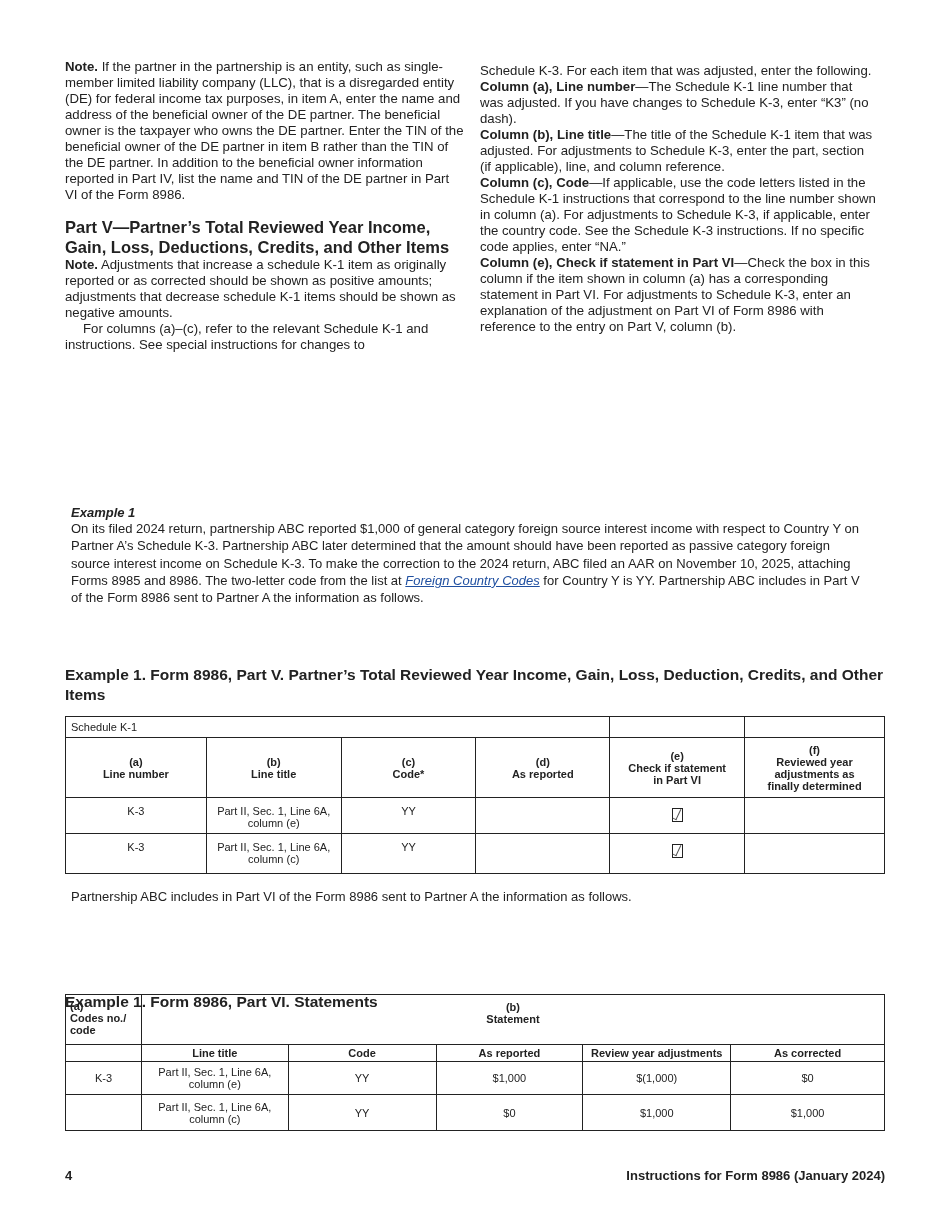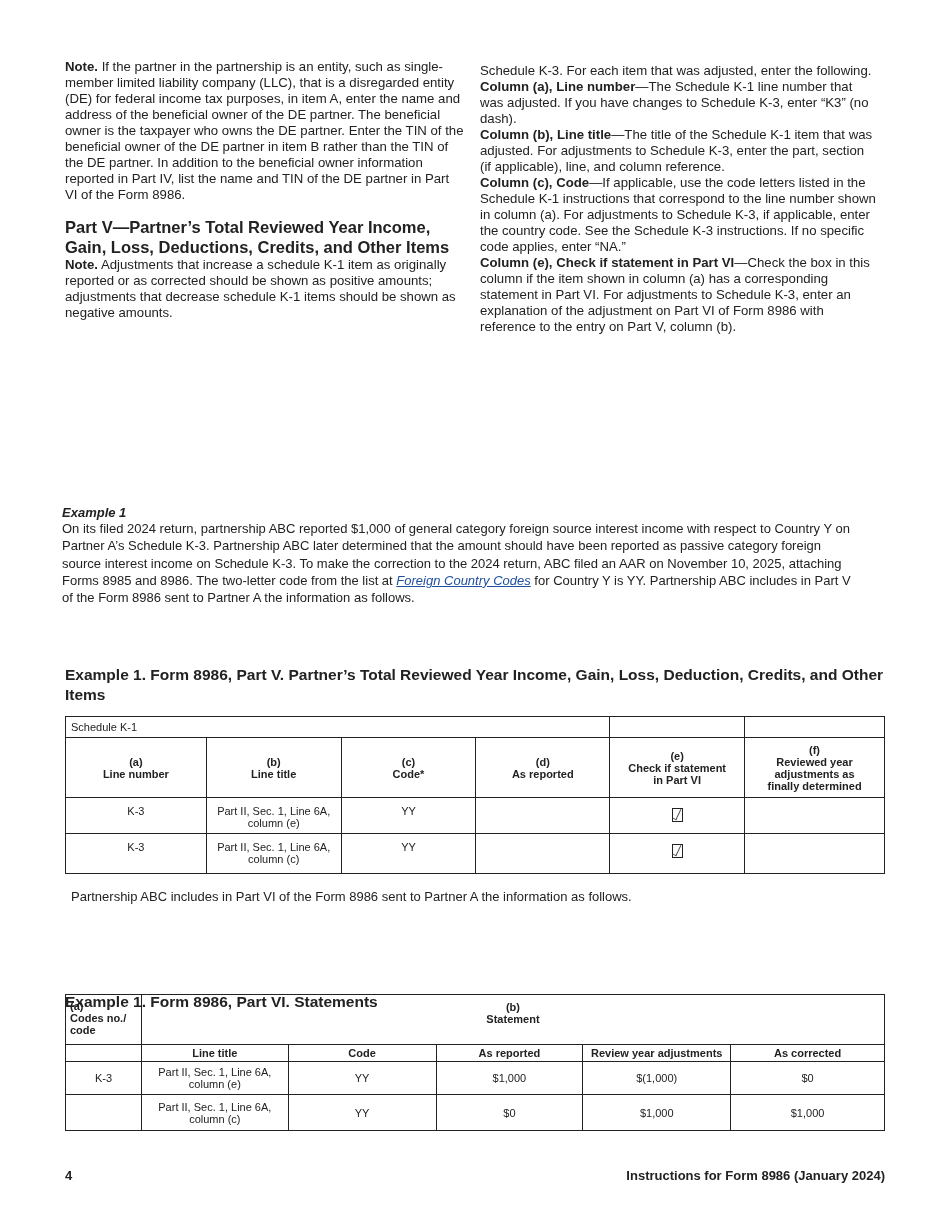--- a/index.html
+++ b/index.html
@@ -24,31 +24,32 @@
 </style>
 </head>
 <body>
 
 <div class="abs col" style="left:65px; top:43px; width:400px;">
   <div class="gap"></div>
   <p><b>Note.</b><span> If the partner in the partnership is an entity, such as single-member limited liability company (LLC), that is a disregarded entity (DE) for federal income tax purposes, in item A, enter the name and address of the beneficial owner of the DE partner. The beneficial owner is the taxpayer who owns the DE partner. Enter the TIN of the beneficial owner of the DE partner in item B rather than the TIN of the DE partner. In addition to the beneficial owner information reported in Part IV, list the name and TIN of the DE partner in Part VI of the Form 8986.</span></p>
   <div style="height:10px"></div>
   <div class="h2">Part V—Partner’s Total Reviewed Year Income, Gain, Loss, Deductions, Credits, and Other Items</div>
   <p><b>Note.</b><span> Adjustments that increase a schedule K-1 item as originally reported or as corrected should be shown as positive amounts; adjustments that decrease schedule K-1 items should be shown as negative amounts.</span></p>
+  <p class="indent">For columns (a)–(c), refer to the relevant Schedule K-1 and instructions. See special instructions for changes to</p>
 </div>
 
 <div class="abs col" style="left:480px; top:43px; width:398px;margin-top:20px;">
   <p>Schedule K-3. For each item that was adjusted, enter the following.</p>
   <p><b>Column (a), Line number</b><span>—The Schedule K-1 line number that was adjusted. If you have changes to Schedule K-3, enter “K3” (no dash).</span></p>
   <p><b>Column (b), Line title</b><span>—The title of the Schedule K-1 item that was adjusted. For adjustments to Schedule K-3, enter the part, section (if applicable), line, and column reference.</span></p>
   <p><b>Column (c), Code</b><span>—If applicable, use the code letters listed in the Schedule K-1 instructions that correspond to the line number shown in column (a). For adjustments to Schedule K-3, if applicable, enter the country code. See the Schedule K-3 instructions. If no specific code applies, enter “NA.”</span></p>
   <p><b>Column (e), Check if statement in Part VI</b><span>—Check the box in this column if the item shown in column (a) has a corresponding statement in Part VI. For adjustments to Schedule K-3, enter an explanation of the adjustment on Part VI of Form 8986 with reference to the entry on Part V, column (b).</span></p>
 </div>
 
-<div class="abs" style="left:62px; top:505px; width:800px;">
+<div class="abs" style="left:71px; top:505px; width:800px;">
   <div class="ex-title">Example 1</div>
   <div class="ex-body"><span>On its filed 2024 return, partnership ABC reported $1,000 of general category foreign source interest income with respect to Country Y on Partner A’s Schedule K-3. Partnership ABC later determined that the amount should have been reported as passive category foreign source interest income on Schedule K-3. To make the correction to the 2024 return, ABC filed an AAR on November 10, 2025, attaching Forms 8985 and 8986. The two-letter code from the list at </span><span class="link">Foreign Country Codes</span><span> for Country Y is YY. Partnership ABC includes in Part V of the Form 8986 sent to Partner A the information as follows.</span></div>
 </div>
 
 <div class="abs tbl-title" style="left:65px; top:665px; width:820px;">Example 1. Form 8986, Part V. Partner’s Total Reviewed Year Income, Gain, Loss, Deduction, Credits, and Other Items</div>
 <table class="abs k1" style="left:65px; top:716px; width:820px;">
   <colgroup>
       <col style="width:141px">
       <col style="width:135px">
       <col style="width:135px">

